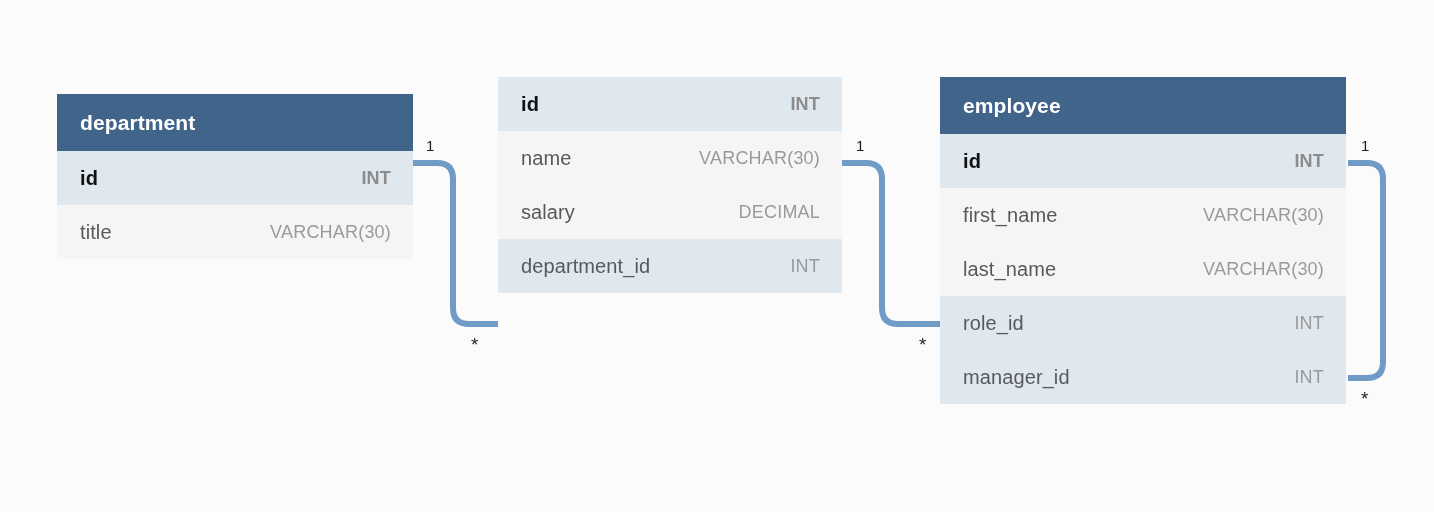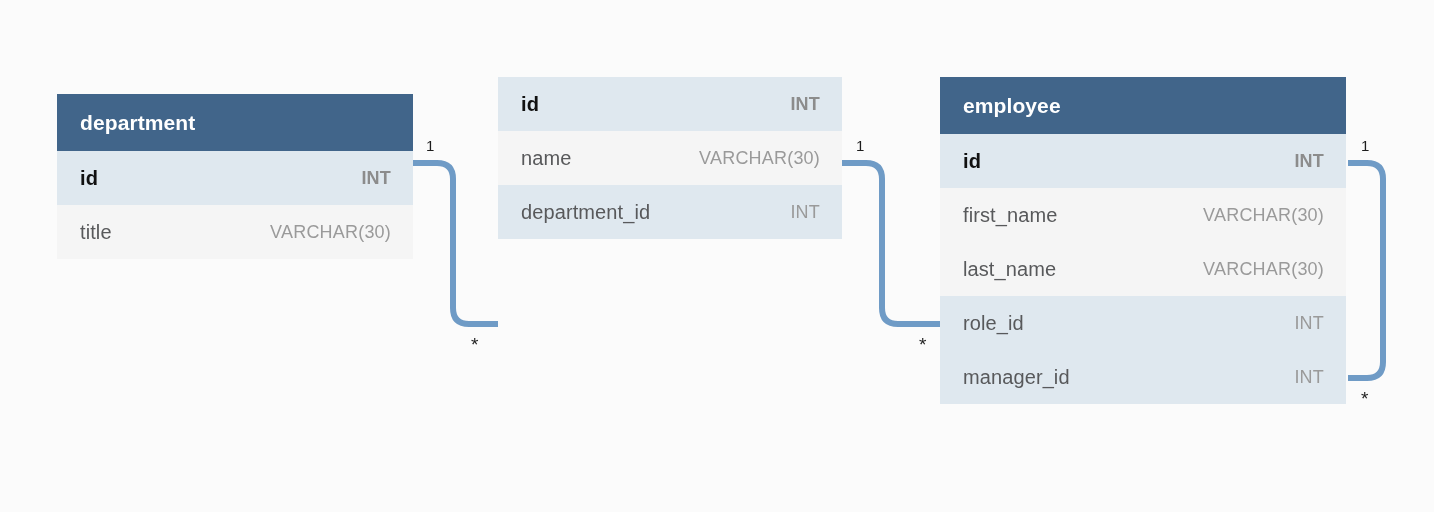--- a/index.html
+++ b/index.html
@@ -125,20 +125,24 @@
 
   <div class="entity" style="left:498px; top:77px; width:344px;">
     <div class="field-row key pk">
       <span class="field-name">id</span>
       <span class="field-type">INT</span>
     </div>
     <div class="field-row">
       <span class="field-name">name</span>
       <span class="field-type">VARCHAR(30)</span>
     </div>
+    <div class="field-row">
+      <span class="field-name">salary</span>
+      <span class="field-type">DECIMAL</span>
+    </div>
     <div class="field-row key">
       <span class="field-name">department_id</span>
       <span class="field-type">INT</span>
     </div>
   </div>
 
   <div class="entity" style="left:940px; top:77px; width:406px;">
     <div class="entity-header">employee</div>
     <div class="field-row key pk">
       <span class="field-name">id</span>

